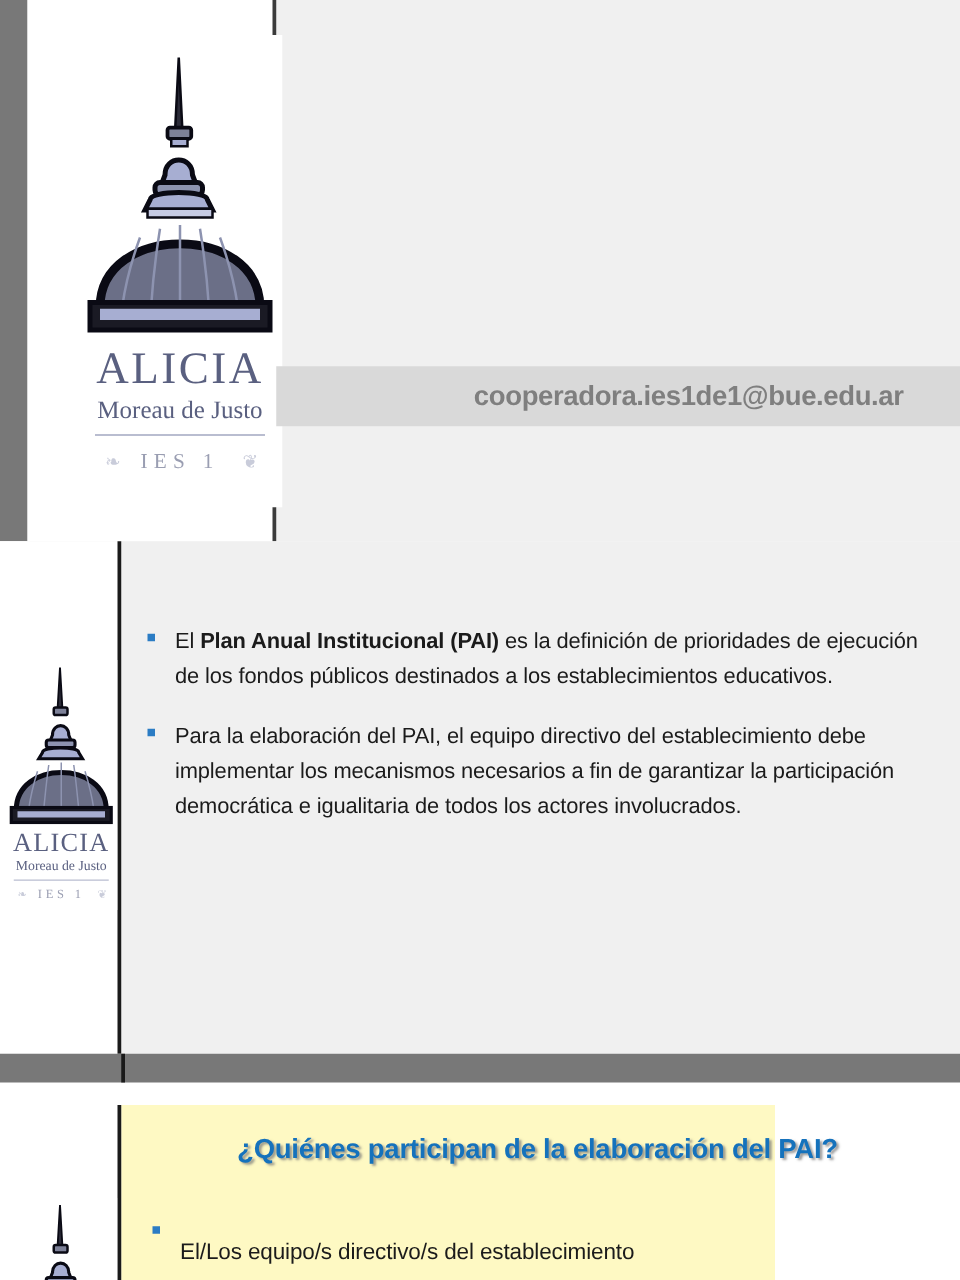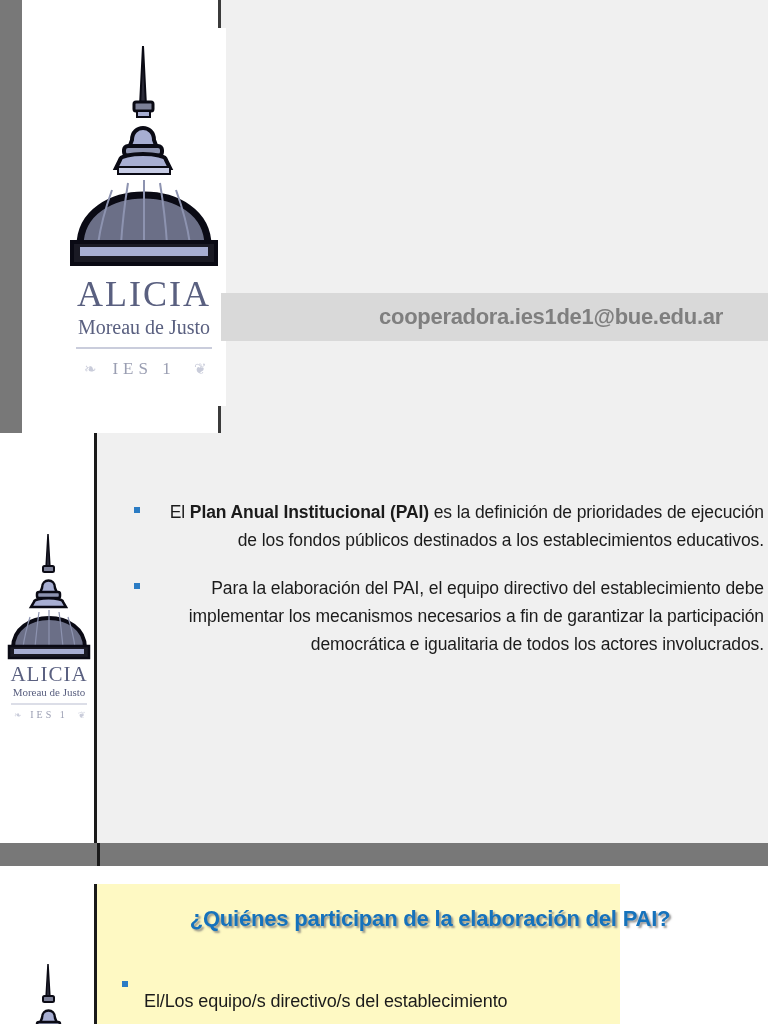--- a/index.html
+++ b/index.html
@@ -55,21 +55,21 @@
     position:absolute; left:0; top:433px; width:768px; height:410px;
     background:#f0f0f0;
   }
   .s2-left-panel {
     position:absolute; left:0; top:0; width:97px; height:410px;
     background:#ffffff;
     border-right:3px solid #1a1a1a;
   }
   .s2-logo { left:4px; top:95px; width:90px; height:200px; }
   .s2-body {
-    position:absolute; left:134px; top:65px; width:630px;text-align:right;
+    position:absolute; left:118px; top:65px; width:630px;
   }
   .bullet-row {
     display:flex; align-items:flex-start;
     margin-bottom:20px;
   }
   .bullet-mark {
     flex:0 0 auto; width:22px; padding-top:9px;
   }
   .bullet-mark i {
     display:block; width:6px; height:6px; background:#2b7cc4;

